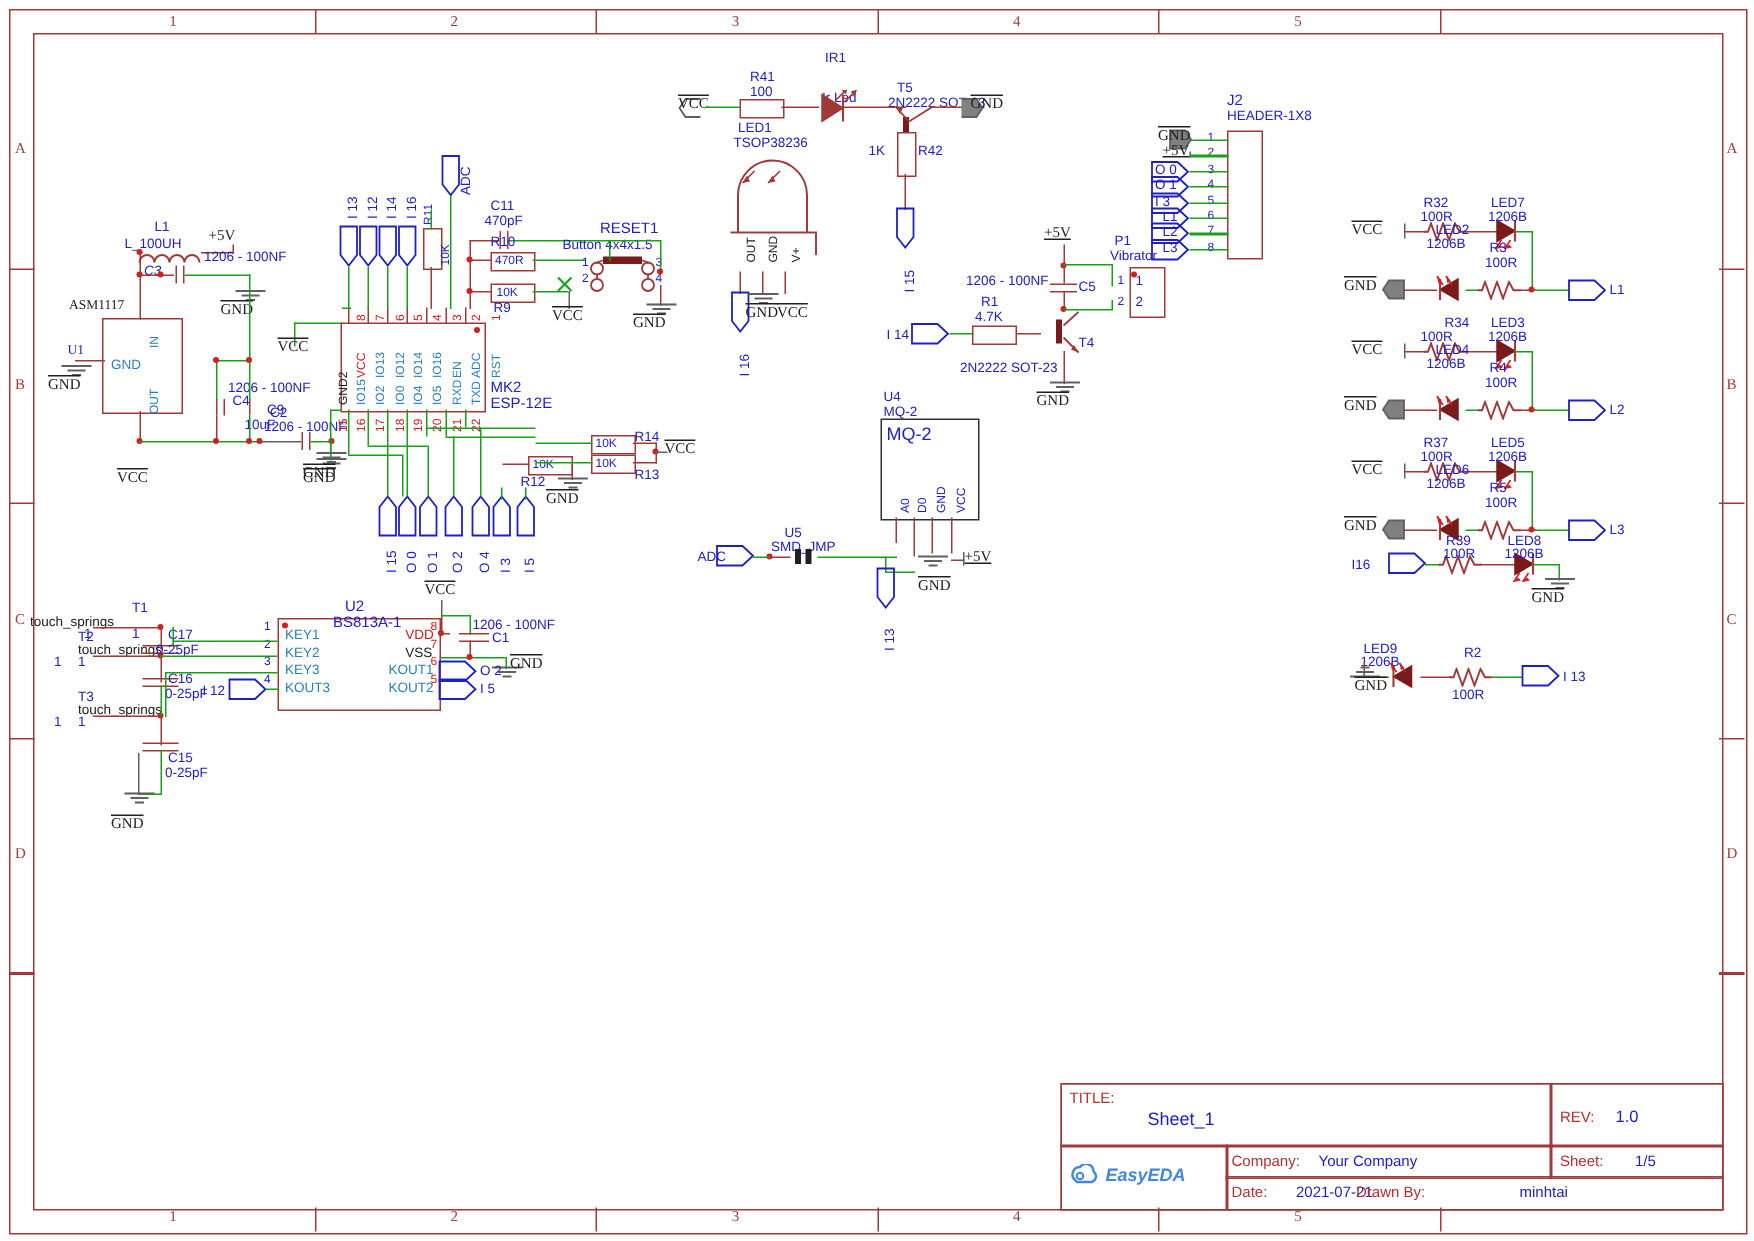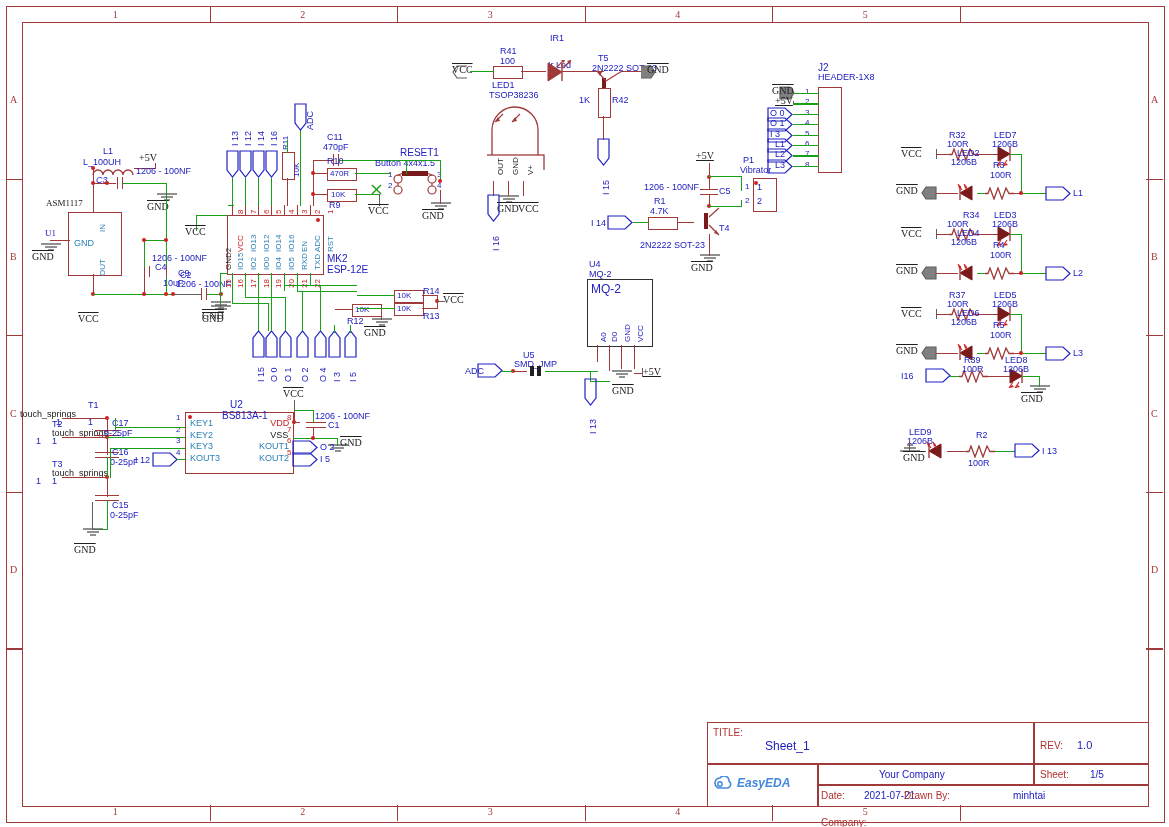--- a/index.html
+++ b/index.html
@@ -964,21 +964,21 @@
   <div class="tb" style="left:1033px;top:722px;width:114px;height:41px;"></div>
   <div class="tb" style="left:707px;top:763px;width:110px;height:42px;"></div>
   <div class="tb" style="left:817px;top:763px;width:216px;height:21px;"></div>
   <div class="tb" style="left:817px;top:784px;width:330px;height:21px;"></div>
   <div class="tb" style="left:1033px;top:763px;width:114px;height:21px;"></div>
 
   <div class="tbtxt s10 red" style="left:713px;top:727px;">TITLE:</div>
   <div class="tbtxt s12 blue" style="left:765px;top:739px;">Sheet_1</div>
   <div class="tbtxt s10 red" style="left:1040px;top:740px;">REV:</div>
   <div class="tbtxt s11 blue" style="left:1077px;top:739px;">1.0</div>
-  <div class="tbtxt s10 red" style="left:821px;top:769px;margin-top:48px;">Company:</div>
+  <div class="tbtxt s10 red" style="left:821px;top:769px;">Company:</div>
   <div class="tbtxt s10 blue" style="left:879px;top:769px;">Your Company</div>
   <div class="tbtxt s10 red" style="left:1040px;top:769px;">Sheet:</div>
   <div class="tbtxt s10 blue" style="left:1090px;top:769px;">1/5</div>
   <div class="tbtxt s10 red" style="left:821px;top:790px;">Date:</div>
   <div class="tbtxt s10 blue" style="left:864px;top:790px;">2021-07-21</div>
   <div class="tbtxt s10 red" style="left:904px;top:790px;">Drawn By:</div>
   <div class="tbtxt s10 blue" style="left:1013px;top:790px;">minhtai</div>
   <svg class="abs" style="left:713px;top:776px;" width="22" height="16">
     <path d="M4,11 a5,5 0 0 1 3,-9 a5,5 0 0 1 9,3 a4,4 0 0 1 -1,7 L5,12 Z" fill="none" stroke="#4488dd" stroke-width="1.6"></path>
     <circle cx="7" cy="8" r="2.2" fill="none" stroke="#4488dd" stroke-width="1.4"></circle>

